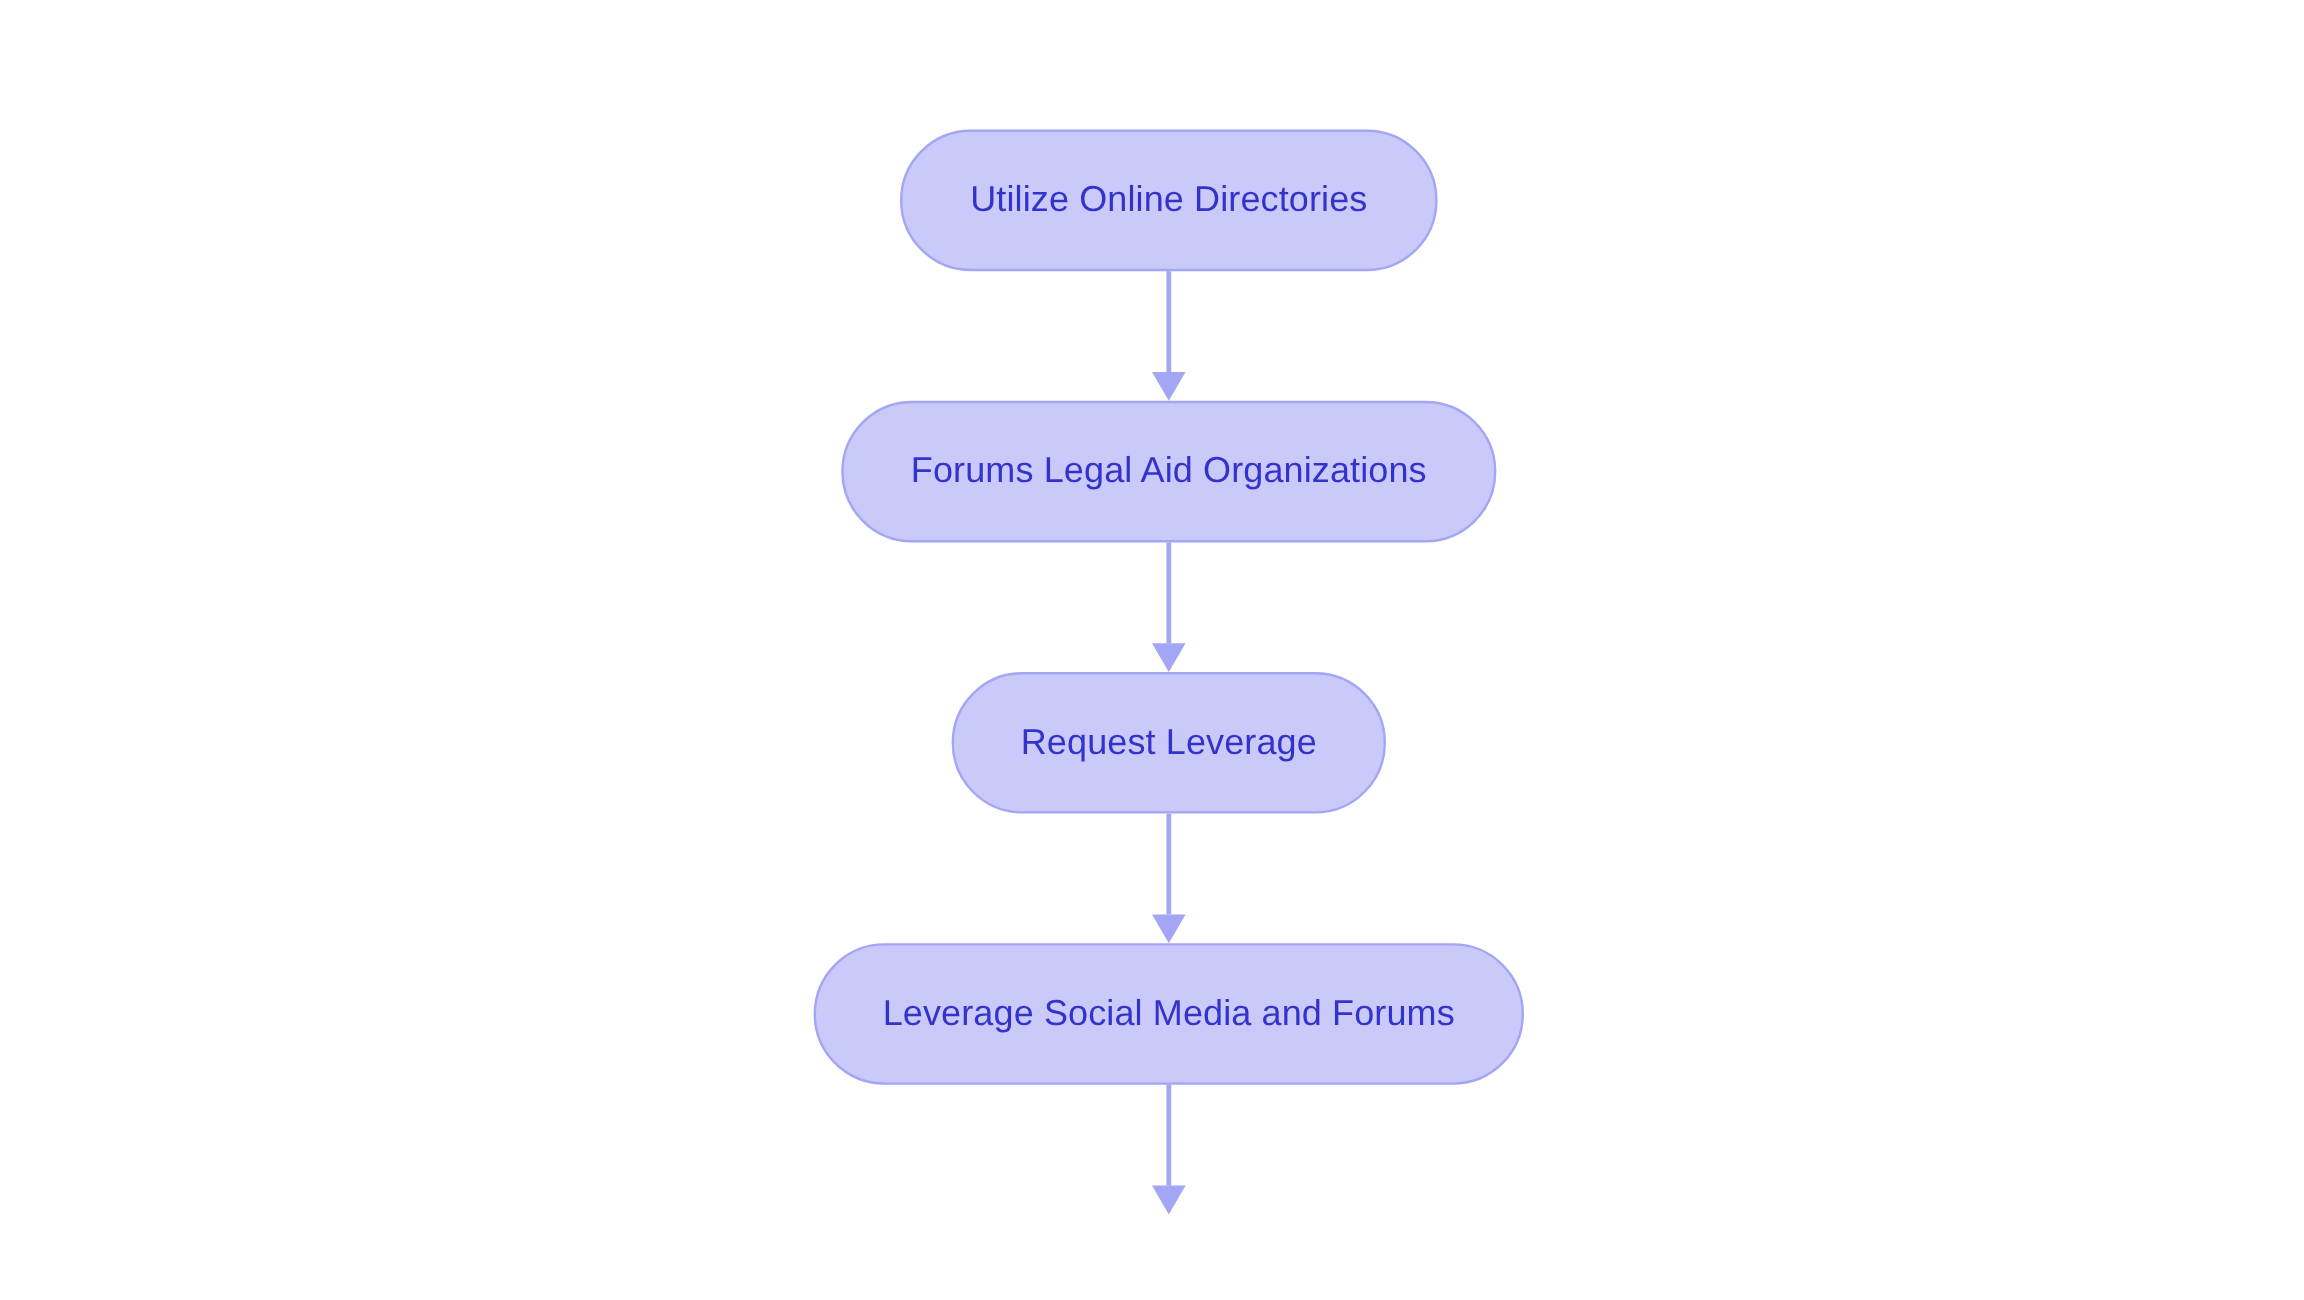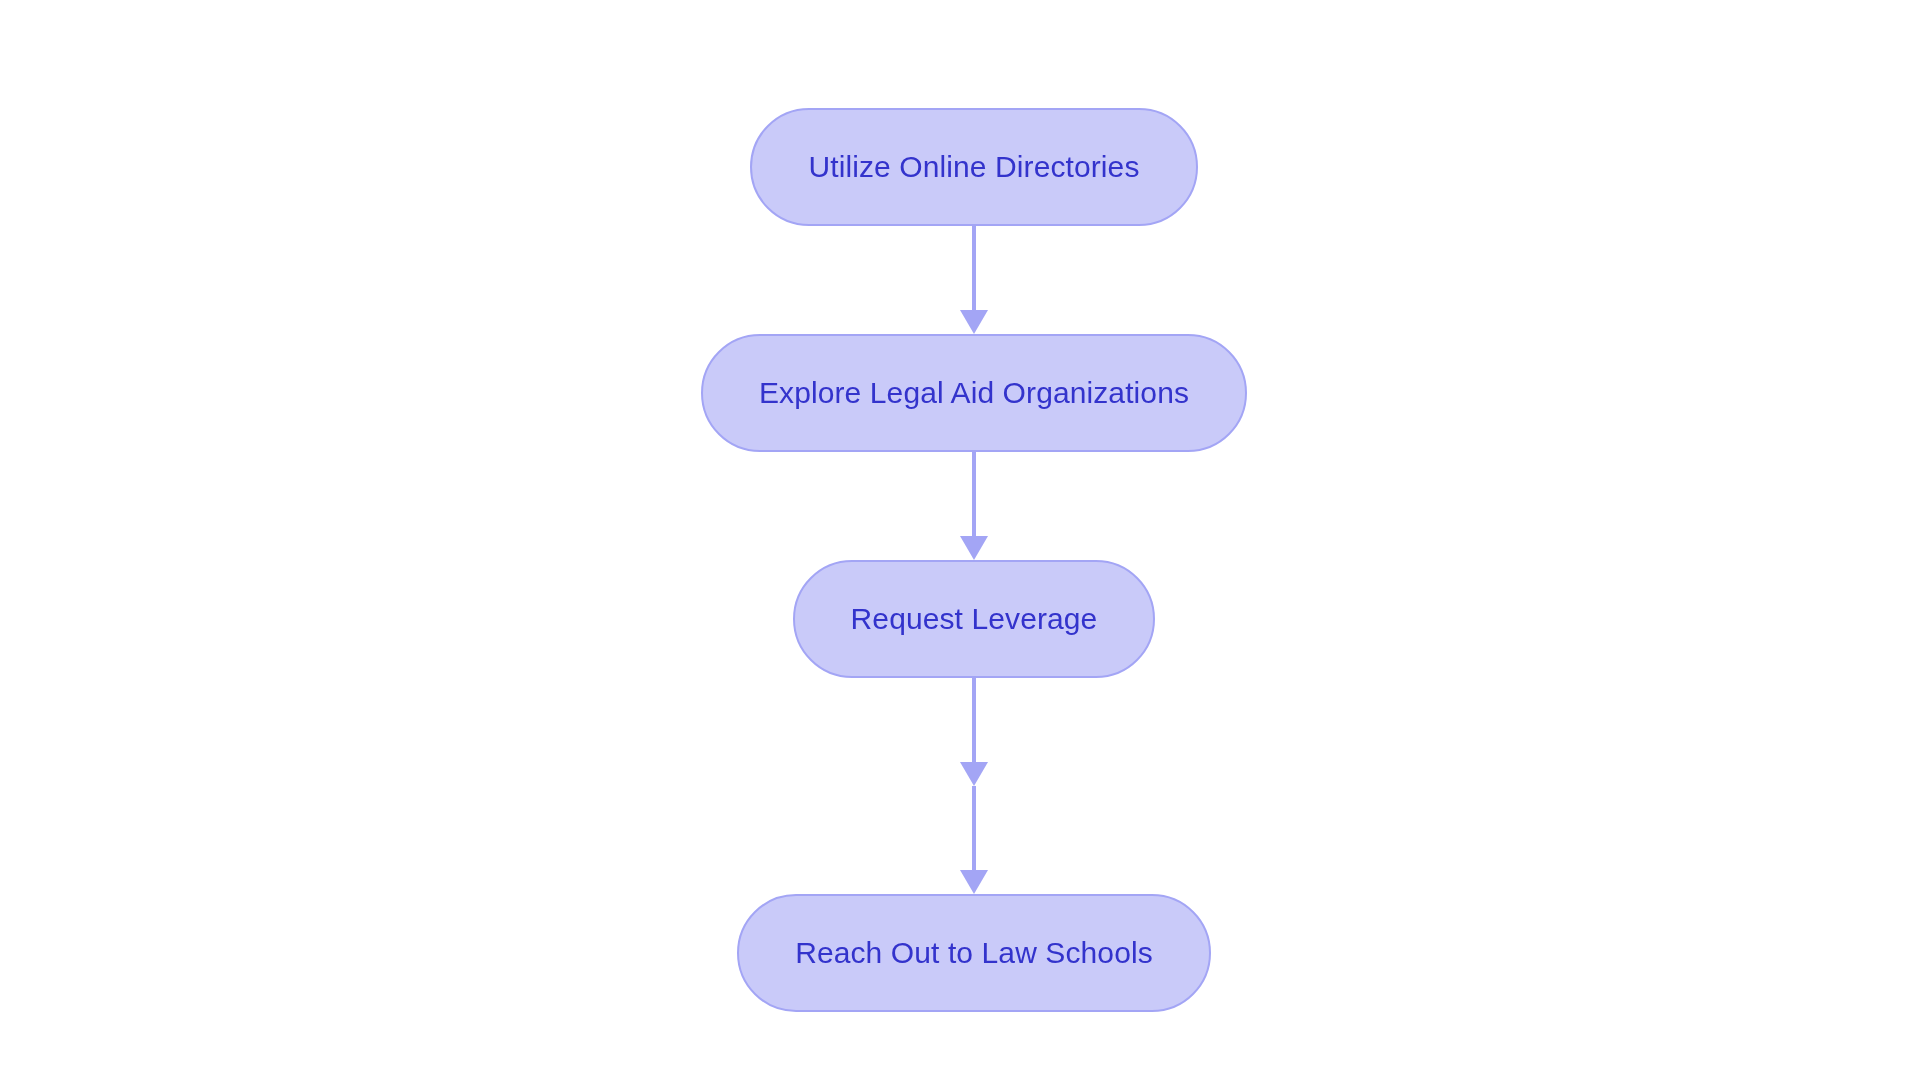--- a/index.html
+++ b/index.html
@@ -94,41 +94,41 @@
     <div class="flow-node">
       <span class="flow-node-label">Utilize Online Directories</span>
     </div>
 
     <div class="flow-connector">
       <div class="connector-shaft"></div>
       <div class="connector-arrowhead"></div>
     </div>
 
     <div class="flow-node">
-      <span class="flow-node-label">Explore Legal Aid Organizations</span>
+      <span class="flow-node-label">Forums Legal Aid Organizations</span>
     </div>
 
     <div class="flow-connector">
       <div class="connector-shaft"></div>
       <div class="connector-arrowhead"></div>
     </div>
 
     <div class="flow-node">
       <span class="flow-node-label">Request Leverage</span>
     </div>
 
     <div class="flow-connector">
       <div class="connector-shaft"></div>
       <div class="connector-arrowhead"></div>
     </div>
 
+    <div class="flow-node">
+      <span class="flow-node-label">Leverage Social Media and Forums</span>
+    </div>
 
     <div class="flow-connector">
       <div class="connector-shaft"></div>
       <div class="connector-arrowhead"></div>
     </div>
 
-    <div class="flow-node">
-      <span class="flow-node-label">Reach Out to Law Schools</span>
-    </div>
 
   </div>
 </div>
 
 </body></html>

